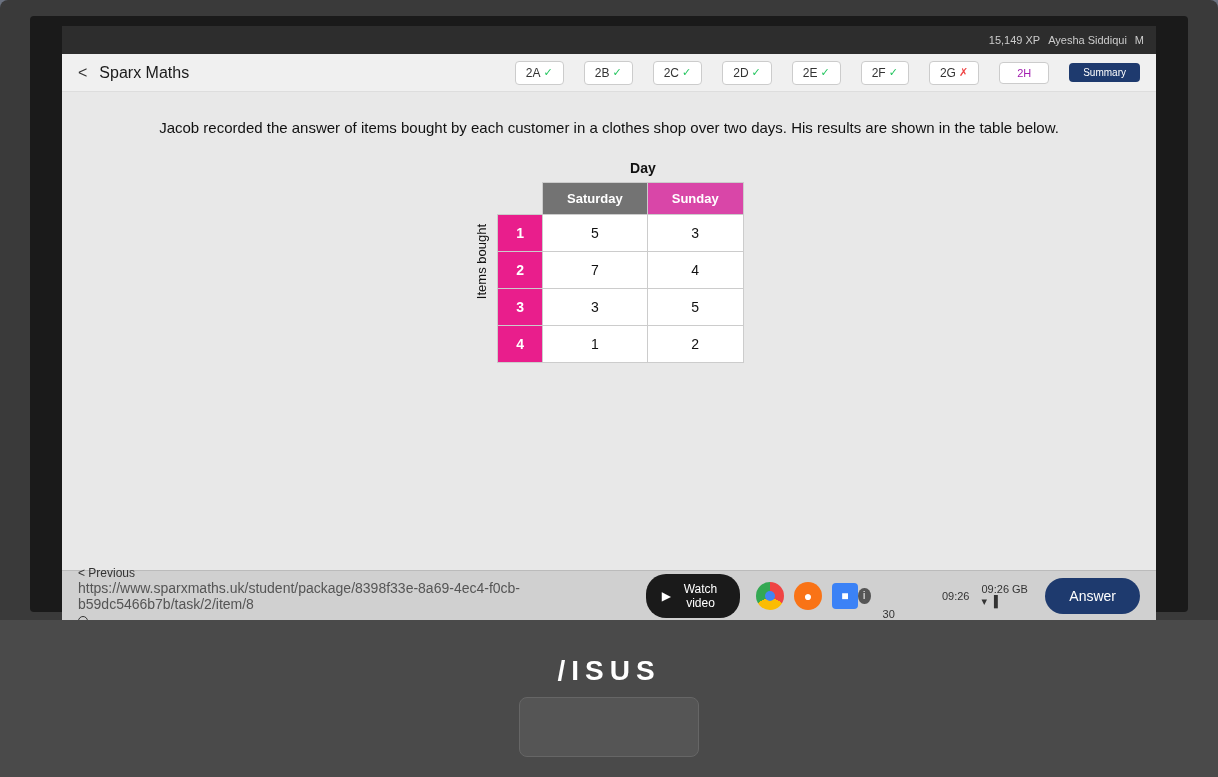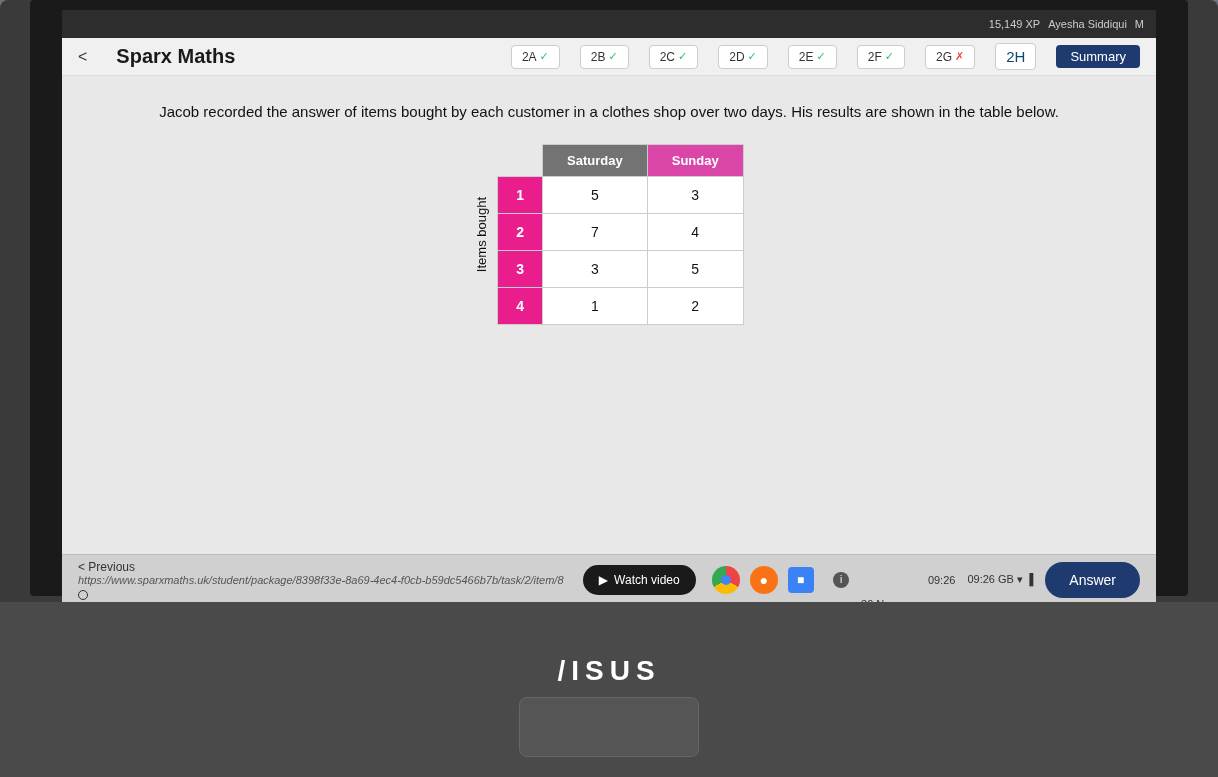--- a/index.html
+++ b/index.html
@@ -18,21 +18,21 @@
       position: absolute;
       top: 0; left: 0; right: 0;
       height: 620px;
       background: #3a3a3a;
       border-radius: 8px 8px 0 0;
     }
 
     
     .screen-bezel {
       position: absolute;
-      top: 0;
+      top: 16px;
       left: 30px;
       right: 30px;
       height: 596px;
       background: #1a1a1a;
       border-radius: 4px;
     }
 
     
     .browser-window {
       position: absolute;
@@ -69,24 +69,23 @@
       gap: 12px;
     }
 
     .back-btn {
       font-size: 16px;
       color: #333;
       cursor: pointer;
     }
 
     .sparx-title {
-      font-size: 20px;
-      font-weight: bold;
+      font-size: 16px;
+      font-weight: normal;
       color: #1a1a1a;
-      margin-left: 17px;
     }
 
     
     .tab-nav {
       display: flex;
       align-items: center;
       margin-left: auto;
       gap: 20px;
     }
 
@@ -109,31 +108,31 @@
     }
 
     .tab .cross {
       color: #ef4444;
       font-size: 11px;
     }
 
     .tab-2h {
       background: #fff;
       border: 1px solid #ccc;
-      padding: 4px 10px;
-      font-size: 15px;
+      padding: 4px 17px;
+      font-size: 11px;
       border-radius: 4px;
-      color: #0c4a6e;
+      color: #a21caf;
     }
 
     .tab-summary {
       background: #1e3a6e;
       color: #fff;
       padding: 4px 14px;
-      font-size: 13px;
+      font-size: 10px;
       border-radius: 4px;
       border: none;
       cursor: pointer;
     }
 
     
     .main-content {
       flex: 1;
       background: #e8e8e8;
       padding: 24px 80px;
@@ -240,24 +239,23 @@
     .prev-btn {
       font-size: 12px;
       color: #333;
       cursor: pointer;
       display: flex;
       align-items: center;
       gap: 4px;
     }
 
     .url-bar {
-      font-size: 11px;
+      font-size: 14px;
       color: #555;
       margin-top: 0;
-      font-style: italic;
     }
 
     .watch-video-btn {
       background: #1a1a1a;
       color: #fff;
       border: none;
       padding: 8px 16px;
       border-radius: 20px;
       font-size: 12px;
       cursor: pointer;
@@ -275,21 +273,21 @@
       font-size: 14px;
       cursor: pointer;
     }
 
     
     .laptop-bottom {
       position: absolute;
       bottom: 0;
       left: 0;
       right: 0;
-      height: 175px;
+      height: 157px;
       background: #4a4a4a;
     }
 
     .asus-logo {
       position: absolute;
       bottom: 90px;
       left: 50%;
       transform: translateX(-50%);
       font-size: 28px;
       color: #fff;
@@ -368,20 +366,24 @@
         <span>Jacob recorded the answer of items bought by each customer in a clothes shop over two days. His results are shown in the table below.</span>
       </div>
 
 
       <div class="table-container">
         <div class="table-wrapper">
           <span class="rotated-label">Items bought</span>
           <table class="data-table">
             <thead>
               <tr>
+                <td></td>
+                <th colspan="2" style="text-align:center; font-size:14px; font-weight:bold; color:#111; padding-bottom:6px; border:none; background:transparent;">Day</th>
+              </tr>
+              <tr>
                 <td style="border:none; background:transparent;"></td>
                 <th class="col-header">Saturday</th>
                 <th class="col-header-sunday">Sunday</th>
               </tr>
             </thead>
             <tbody>
               <tr>
                 <td class="row-header">1</td>
                 <td class="data-cell">5</td>
                 <td class="data-cell">3</td>

